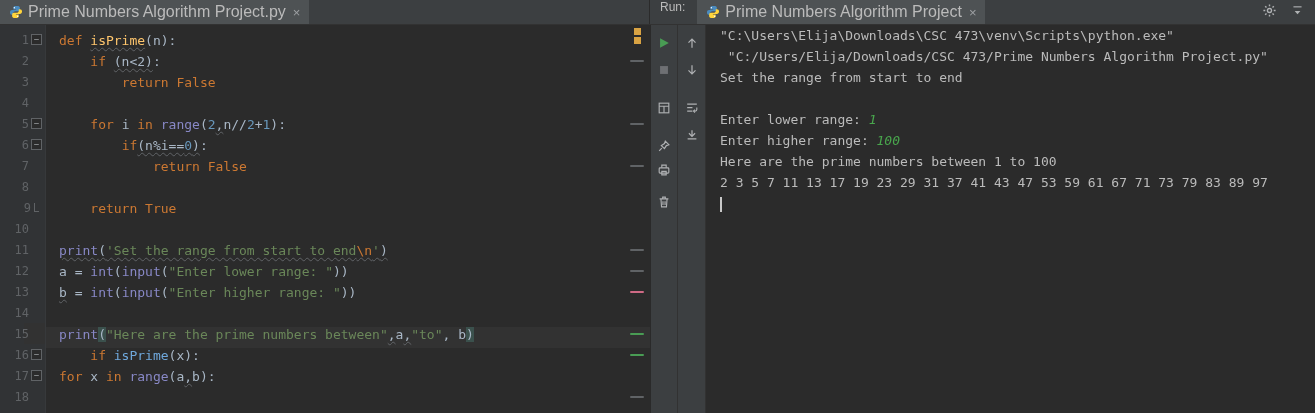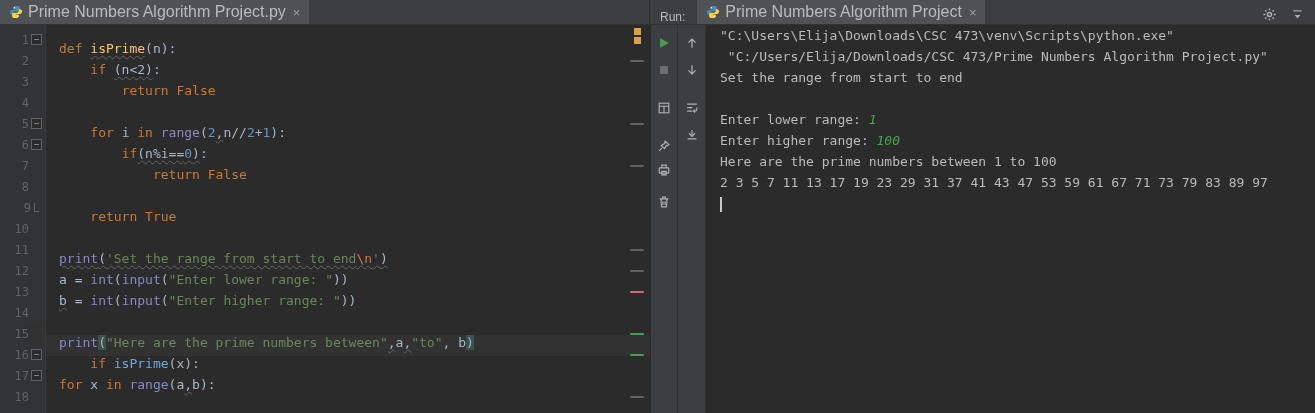--- a/index.html
+++ b/index.html
@@ -5,37 +5,37 @@
   html,body{margin:0;padding:0;background:#2b2b2b;}
   #app{position:relative;width:1315px;height:413px;overflow:hidden;
        font-family:"Liberation Sans","DejaVu Sans",sans-serif;
        background:var(--bg);}
   
   #header{display:flex;height:25px;background:var(--tabbar);border-bottom:1px solid #323232;box-sizing:border-box;}
   #editor-tabbar{width:650px;box-sizing:border-box;display:flex;align-items:stretch;border-right:1px solid #2b2b2b;}
   .tab{display:flex;align-items:center;gap:5px;padding:0 9px;background:var(--tabActive);}
   .tab-label{font-size:16px;color:#bbbbbb;white-space:nowrap;}
   .tab-close{font-size:13px;color:#9da0a3;line-height:1;padding-left:2px;cursor:default;}
-  #run-header{flex:1;display:flex;align-items:flex-end;padding-left:10px;}
+  #run-header{flex:1;display:flex;align-items:flex-start;padding-left:10px;}
   #run-label{font-size:12px;color:#bbbbbb;}
   #run-tab{margin-left:12px;height:100%;}
   #header-spacer{flex:1;}
   .hdr-icon{width:20px;height:20px;display:flex;align-items:center;justify-content:center;margin-right:8px;}
   
   #main{display:flex;height:388px;}
   
   #editor{width:650px;box-sizing:border-box;position:relative;display:flex;background:var(--bg);flex:none;}
   #gutter{width:46px;box-sizing:border-box;background:var(--gutterBg);border-right:1px solid #37393b;padding-top:4px;flex:none;}
   .gutter-row{height:21px;display:flex;align-items:center;justify-content:flex-end;padding-right:3px;box-sizing:border-box;}
   .gutter-row.current{background:var(--caretLine);margin-left:24px;}
   .lnum{color:var(--lineNum);font:12px "DejaVu Sans Mono",monospace;width:22px;text-align:right;}
   .fold-slot{width:11px;height:11px;margin-left:2px;display:inline-flex;align-items:center;justify-content:center;flex:none;box-sizing:border-box;}
   .fold-collapse{border:1px solid #606366;background:#2b2b2b;color:#9da0a3;font:9px/9px "DejaVu Sans Mono",monospace;}
   .fold-end{width:5px;height:9px;border-left:1px solid #606366;border-bottom:1px solid #606366;margin:0 3px 0 3px;}
-  #code{flex:1;padding-top:16px;overflow:hidden;}
+  #code{flex:1;padding-top:8px;overflow:hidden;}
   .code-row{height:21px;line-height:21px;white-space:pre;font:13px "DejaVu Sans Mono",monospace;color:var(--fg);padding-left:13px;}
   .code-row.current{background:var(--caretLine);}
   .tok{white-space:pre;}
   .tok.p{color:var(--fg);}
   .tok.k{color:var(--kw);}
   .tok.f{color:var(--func);}
   .tok.b{color:var(--builtin);}
   .tok.s{color:var(--str);}
   .tok.n{color:var(--num);}
   .tok.e{color:var(--esc);}

